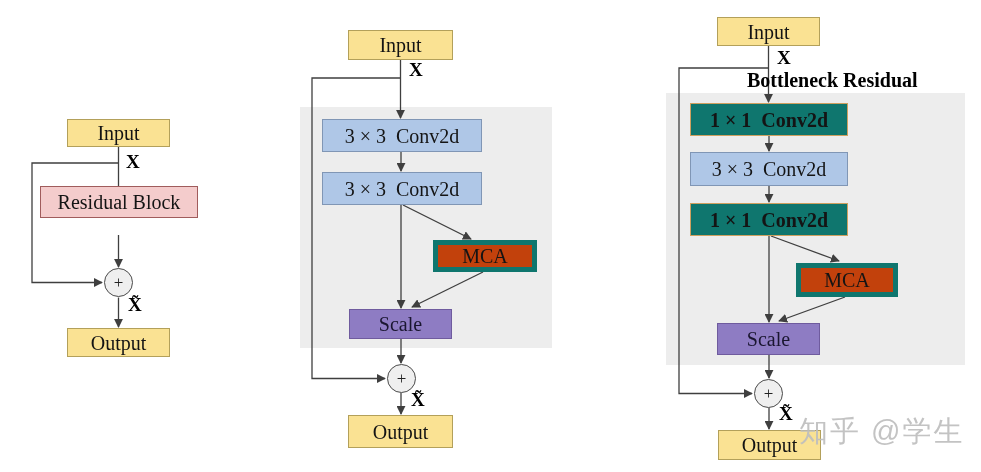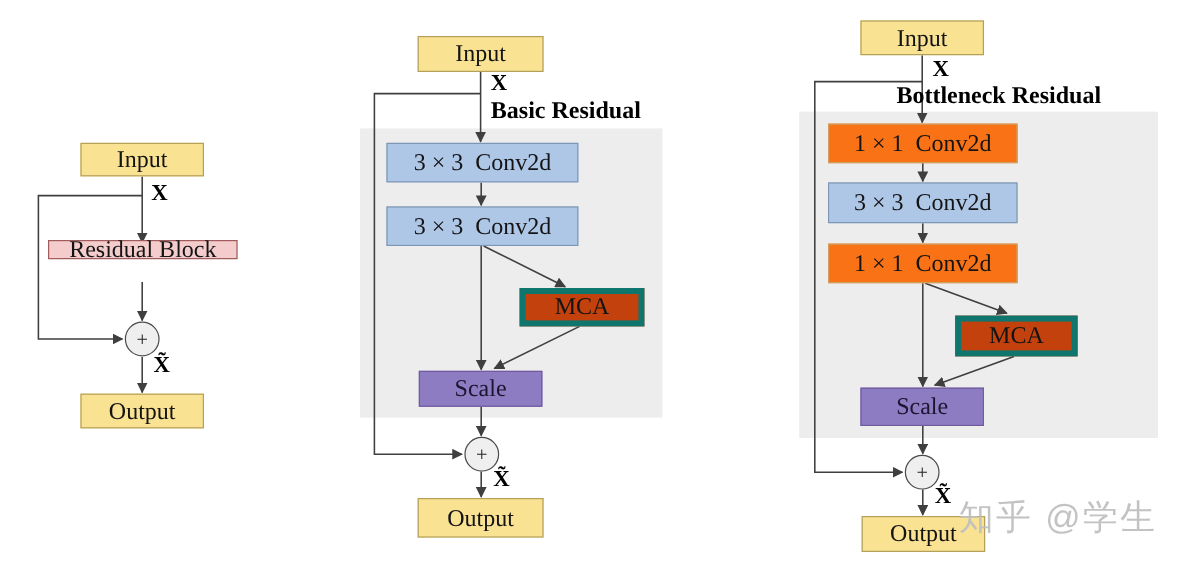--- a/index.html
+++ b/index.html
@@ -9,21 +9,21 @@
   }
   .panel{position:absolute;background:#EDEDED;z-index:0;}
   svg.wires{position:absolute;left:0;top:0;z-index:1;}
   .box{
     position:absolute;z-index:2;display:flex;align-items:center;justify-content:center;
     font-size:20px;line-height:1;white-space:pre;box-sizing:border-box;color:#141414;
   }
   .yellow{background:#FAE293;border:1px solid #B3A05A;}
   .pink{background:#F4CCCC;border:1px solid #A05C5C;}
   .blue{background:#AFC7E7;border:1px solid #8096B5;font-family:Liberation Serif, serif;}
-  .orange{background:#f97316;border:1px solid #CFA05F;}
+  .orange{background:#0f766e;border:1px solid #CFA05F;font-weight:bold;}
   .green{background:#c2410c;border:5px solid #0f766e;}
   .purple{background:#8E7CC3;border:1px solid #6F5B9E;color:#1a1630;}
   .lbl{
     position:absolute;z-index:2;font-weight:700;font-size:19px;line-height:1.1;
     white-space:nowrap;color:#000;
   }
   .title{font-size:20px;}
   .sum{
     position:absolute;z-index:2;width:29px;height:29px;border-radius:50%;
     background:#EFEFEF;border:1.5px solid #4A4A4A;box-sizing:border-box;
@@ -73,28 +73,27 @@
       <line x1="769" y1="236" x2="769" y2="322" marker-end="url(#arr)"></line>
       <line x1="771" y1="236" x2="839" y2="261" marker-end="url(#arr)"></line>
       <line x1="845" y1="297" x2="779" y2="321" marker-end="url(#arr)"></line>
       <line x1="769" y1="355" x2="769" y2="378" marker-end="url(#arr)"></line>
       <line x1="769" y1="408" x2="769" y2="429" marker-end="url(#arr)"></line>
     </g>
   </svg>
 
   <div class="box yellow" style="left:67px;top:119px;width:103px;height:28px;">Input</div>
   <div class="lbl" style="left:126px;top:152px;">X</div>
-  <div class="box pink" style="left:40px;top:200px;width:158px;height:16px;">Residual Block</div>
+  <div class="box pink" style="left:40px;top:186px;width:158px;height:32px;">Residual Block</div>
   <div class="sum" style="left:104px;top:268px;">+</div>
   <div class="lbl" style="left:128px;top:295px;">X̃</div>
   <div class="box yellow" style="left:67px;top:328px;width:103px;height:29px;">Output</div>
 
   <div class="box yellow" style="left:348px;top:30px;width:105px;height:30px;">Input</div>
   <div class="lbl" style="left:409px;top:60px;">X</div>
-  <div class="lbl title" style="left:409px;top:81px;">Basic Residual</div>
   <div class="box blue" style="left:322px;top:119px;width:160px;height:33px;">3 × 3  Conv2d</div>
   <div class="box blue" style="left:322px;top:172px;width:160px;height:33px;">3 × 3  Conv2d</div>
   <div class="box green" style="left:433px;top:240px;width:104px;height:32px;">MCA</div>
   <div class="box purple" style="left:349px;top:309px;width:103px;height:30px;">Scale</div>
   <div class="sum" style="left:387px;top:364px;">+</div>
   <div class="lbl" style="left:411px;top:390px;">X̃</div>
   <div class="box yellow" style="left:348px;top:415px;width:105px;height:33px;">Output</div>
 
   <div class="box yellow" style="left:717px;top:17px;width:103px;height:29px;">Input</div>
   <div class="lbl" style="left:777px;top:48px;">X</div>

